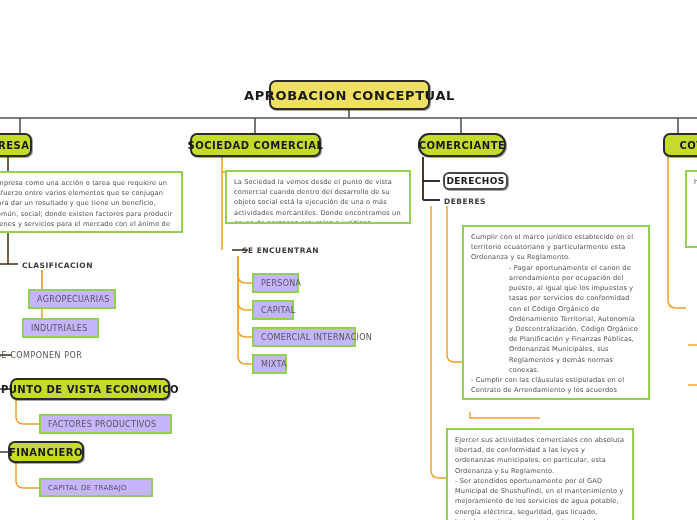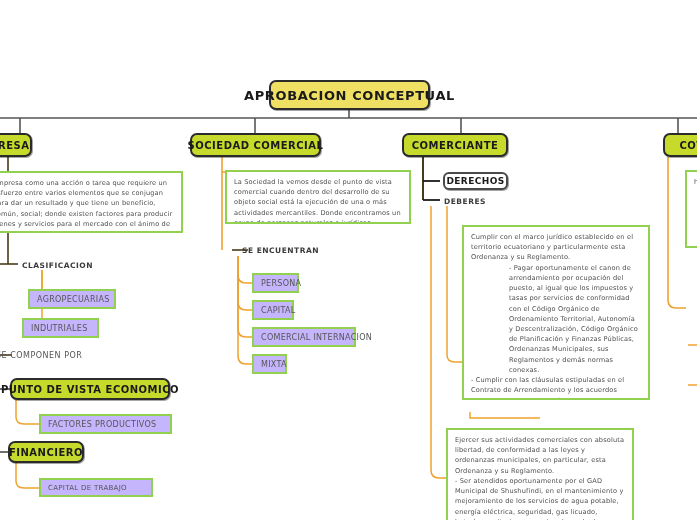--- a/index.html
+++ b/index.html
@@ -208,21 +208,21 @@
   <div class="leaf" style="left:252px; top:300px; width:42px; height:20px;">
     <span>CAPITAL</span>
   </div>
   <div class="leaf" style="left:252px; top:327px; width:104px; height:20px;">
     <span>COMERCIAL INTERNACION</span>
   </div>
   <div class="leaf" style="left:252px; top:354px; width:35px; height:20px;">
     <span>MIXTA</span>
   </div>
 
-  <div class="node lvl1" style="left:402px; top:133px; width:106px; height:24px;">
+  <div class="node lvl1" style="left:418px; top:133px; width:88px; height:24px;border-radius:11px;">
     <span>COMERCIANTE</span>
   </div>
 
   <div class="node plainbox" style="left:443px; top:172px; width:65px; height:18px;">
     <span>DERECHOS</span>
   </div>
 
   <div class="label" style="left:444px; top:197px;">DEBERES</div>
 
   <div class="note" style="left:462px; top:225px; width:188px; height:175px;">

